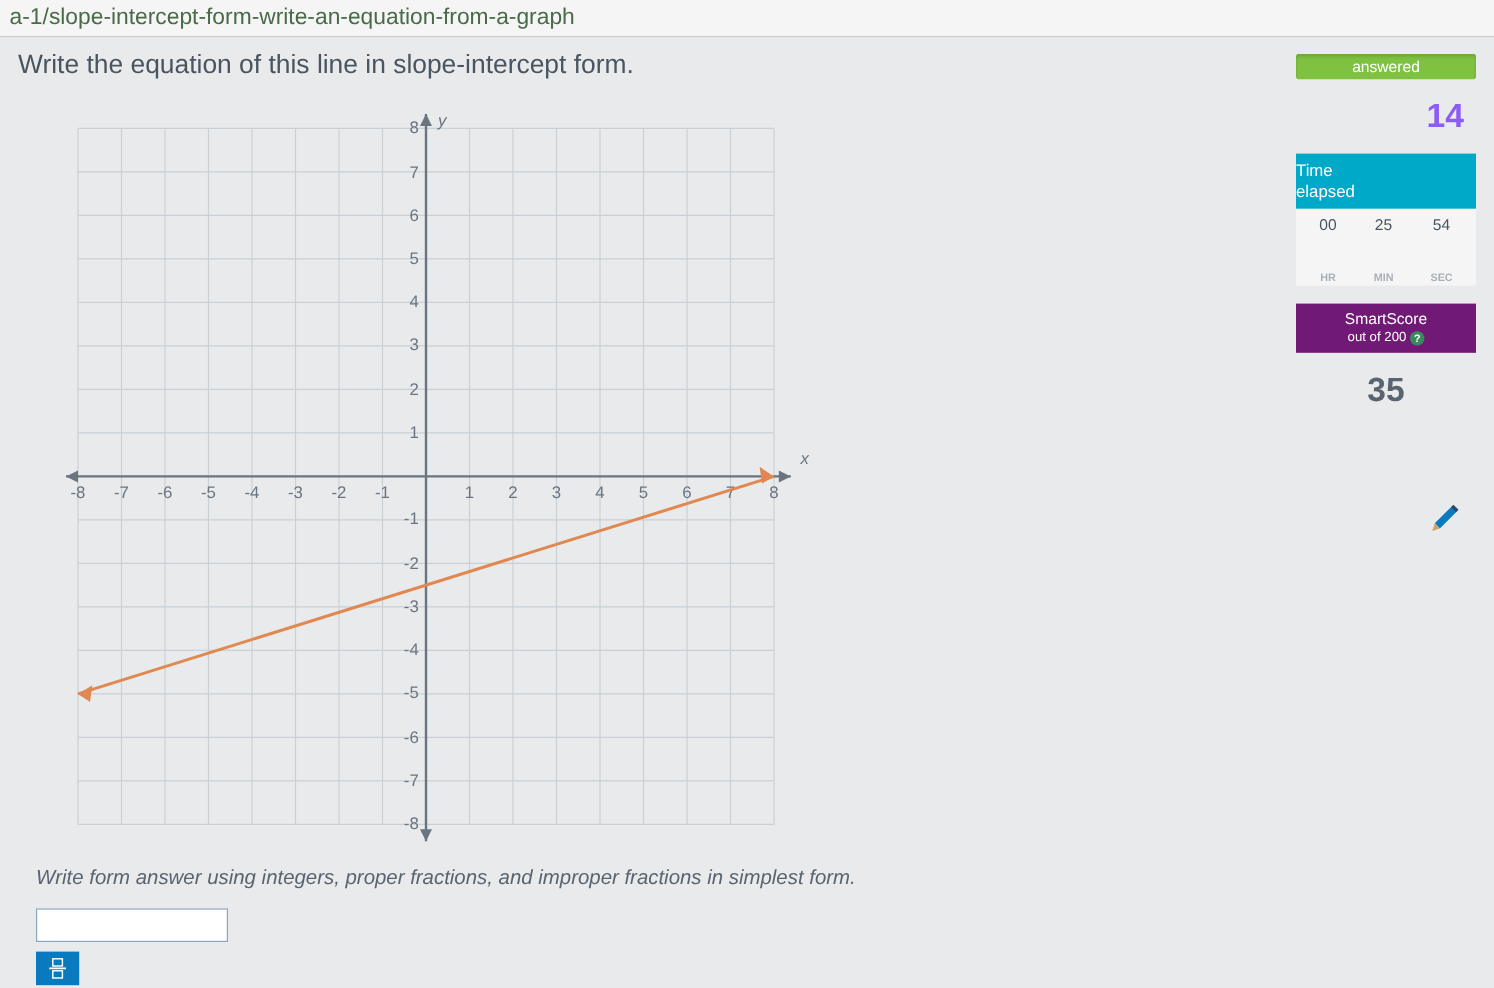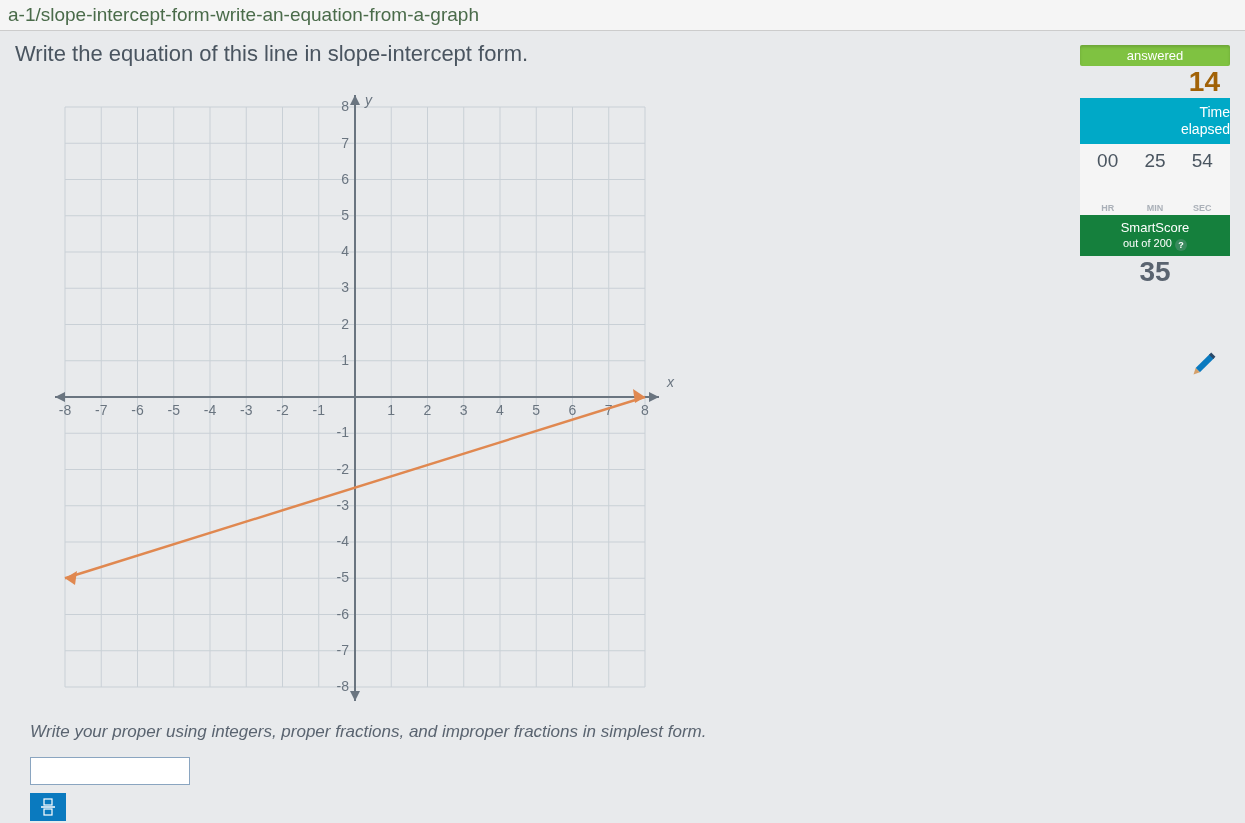--- a/index.html
+++ b/index.html
@@ -70,73 +70,73 @@
       display: flex;
       align-items: center;
       justify-content: center;
       cursor: pointer;
     }
     .sidebar {
       width: 150px;
       display: flex;
       flex-direction: column;
       align-items: center;
-      gap: 0;
+      gap: 15px;
       padding-top: 4px;
     }
     .answered-badge {
       background: #7fc241;
       color: #fff;
       font-size: 13px;
       padding: 3px 12px;
       border-radius: 2px;
       width: 100%;
       text-align: center;
       box-shadow: inset 0 2px 3px rgba(0,0,0,0.15);
     }
     .answered-count {
       font-size: 28px;
       font-weight: bold;
-      color: #a16207;
+      color: #8b5cf6;
       text-align: right;
       width: 100%;
       padding-right: 10px;
     }
     .time-elapsed-header {
       background: #00a9c7;
       color: #fff;
-      text-align: right;
+      text-align: left;
       width: 100%;
       padding: 6px 0;
       font-size: 14px;
       line-height: 1.2;
     }
     .time-display {
       background: #f5f5f5;
       width: 100%;
       display: flex;
       justify-content: space-around;
       padding: 6px 4px 2px;
     }
     .time-col {
       text-align: center;
     }
     .time-val {
-      font-size: 19px;
+      font-size: 13px;
       color: #4a5560;
       font-weight: 500;
     }
     .time-label {
       font-size: 9px;
       color: #aab0b8;
       font-weight: bold;
       margin-top: 31px;
     }
     .smartscore-header {
-      background: #15803d;
+      background: #701a75;
       color: #fff;
       text-align: center;
       width: 100%;
       padding: 5px 4px;
       font-size: 13px;
       line-height: 1.3;
     }
     .smartscore-header .sub {
       font-size: 11px;
     }
@@ -261,21 +261,21 @@
           <text x="304" y="568">-7</text>
             <text x="304" y="604">-8</text>
         </g>
 
         <line x1="20" y1="491.25" x2="600" y2="310" stroke="#e08850" stroke-width="2.5"></line>
         <polygon points="600,310 588,302 590,316" fill="#e08850"></polygon>
         <polygon points="20,491.25 32,484 30,498" fill="#e08850"></polygon>
       </svg>
     </div>
 
-    <div class="instruction-text">Write your proper using integers, proper fractions, and improper fractions in simplest form.</div>
+    <div class="instruction-text">Write form answer using integers, proper fractions, and improper fractions in simplest form.</div>
     <input class="answer-input" type="text" value="" style="">
     <button class="fraction-btn">
       <svg width="16" height="18" viewBox="0 0 16 18">
         <rect x="4" y="1" width="8" height="6" fill="none" stroke="#fff" stroke-width="1.2"></rect>
         <line x1="1" y1="9" x2="15" y2="9" stroke="#fff" stroke-width="1.5"></line>
         <rect x="4" y="11" width="8" height="6" fill="none" stroke="#fff" stroke-width="1.2"></rect>
       </svg>
     </button>
   </div>
 

